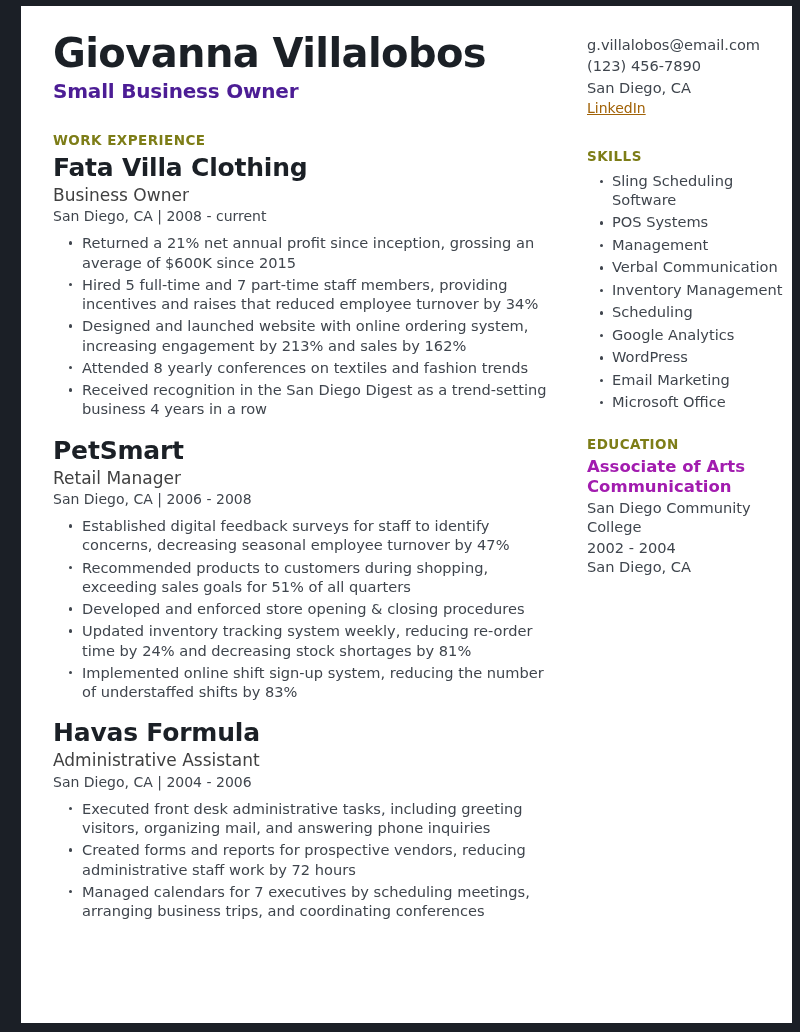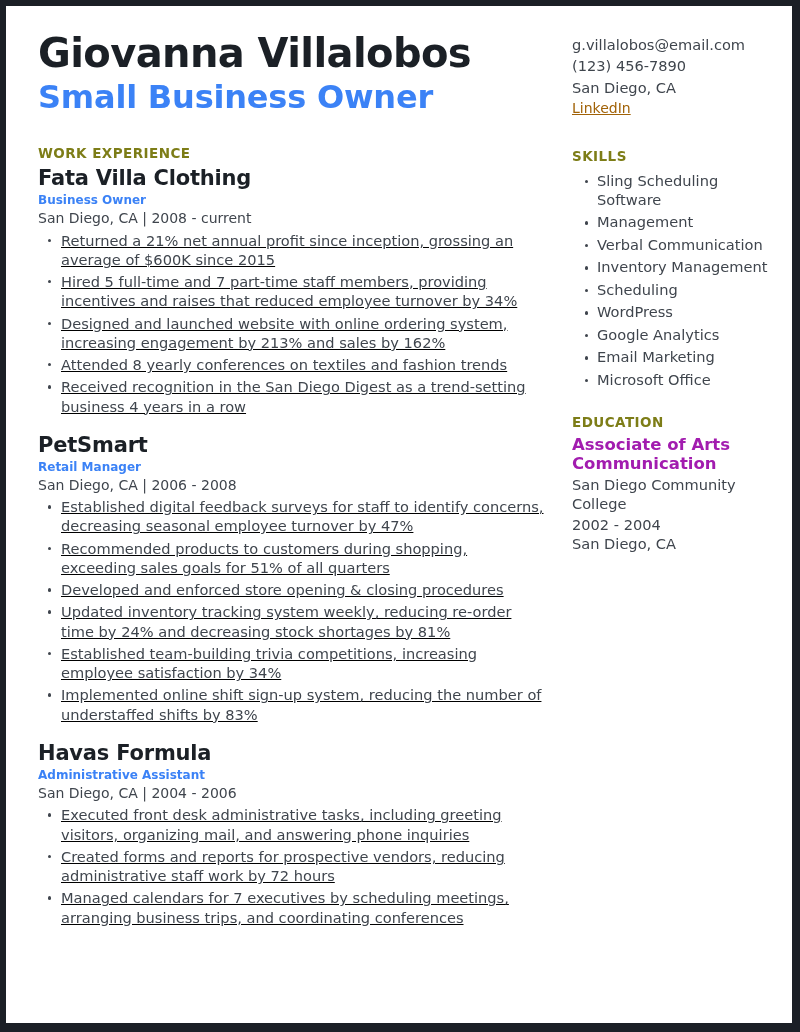--- a/index.html
+++ b/index.html
@@ -14,21 +14,21 @@
     overflow: hidden;
   }
 
   
   .page-frame {
     position: relative;
     width: 800px;
     height: 1032px;
     box-sizing: border-box;
     background: #1b1f26;
-    padding: 6px 8px 9px 6px;
+    padding: 6px 8px 9px 21px;
   }
   .page {
     position: relative;
     width: 100%;
     height: 100%;
     background: #ffffff;
     box-sizing: border-box;
     padding: 26px 18px 0 32px;
     display: flex;
     align-items: flex-start;
@@ -53,70 +53,69 @@
   .name {
     font-size: 40px;
     font-weight: 700;
     color: #1b2026;
     letter-spacing: -0.6px;
     line-height: 1.05;
     margin: 0 0 6px 0;
     white-space: nowrap;
   }
   .headline {
-    font-size: 32px;
-    font-weight: 700;
-    color: #3b82f6;
+    font-size: 20px;
+    font-weight: 700;
+    color: #4c1d95;
     letter-spacing: -0.2px;
     line-height: 1.1;
     margin: 0 0 30px 0;
   }
 
   
   .section-heading {
     font-size: 13.5px;
     font-weight: 700;
     color: #7d7d17;
     letter-spacing: 0.45px;
     text-transform: uppercase;
     margin: 0 0 5px 0;
   }
 
   
   .job { margin-bottom: 17px; }
   .job:last-child { margin-bottom: 0; }
   .job-company {
-    font-size: 21px;
+    font-size: 25px;
     font-weight: 700;
     color: #1b2026;
     letter-spacing: -0.2px;
     line-height: 1.2;
     margin: 0 0 2px 0;
   }
   .job-title {
-    font-size: 12px;
-    font-weight: 700;
-    color: #3b82f6;
+    font-size: 17px;
+    font-weight: 400;
+    color: #404040;
     line-height: 1.25;
     margin: 0 0 1px 0;
   }
   .job-meta {
     font-size: 14px;
     font-weight: 400;
     color: #3f454d;
     line-height: 1.3;
     margin: 0 0 3px 0;
   }
 
   
   ul.bullets {
     list-style: none;
-    margin: 2px;
+    margin: 8px;
     padding: 0;
-    text-decoration: underline;
   }
   ul.bullets > li {
     position: relative;
     font-size: 14.6px;
     color: #3f454d;
     line-height: 1.32;
     padding-left: 21px;
     margin-bottom: 3px;
   }
   ul.bullets > li:last-child { margin-bottom: 0; }
@@ -219,21 +218,20 @@
 
         <div class="job">
           <div class="job-company">PetSmart</div>
           <div class="job-title">Retail Manager</div>
           <div class="job-meta">San Diego, CA  |  2006 - 2008</div>
           <ul class="bullets">
             <li>Established digital feedback surveys for staff to identify concerns, decreasing seasonal employee turnover by 47%</li>
             <li>Recommended products to customers during shopping, exceeding sales goals for 51% of all quarters</li>
             <li>Developed and enforced store opening &amp; closing procedures</li>
             <li>Updated inventory tracking system weekly, reducing re-order time by 24% and decreasing stock shortages by 81%</li>
-            <li>Established team-building trivia competitions, increasing employee satisfaction by 34%</li>
             <li>Implemented online shift sign-up system, reducing the number of understaffed shifts by 83%</li>
           </ul>
         </div>
 
         <div class="job">
           <div class="job-company">Havas Formula</div>
           <div class="job-title">Administrative Assistant</div>
           <div class="job-meta">San Diego, CA  |  2004 - 2006</div>
           <ul class="bullets">
             <li>Executed front desk administrative tasks, including greeting visitors, organizing mail, and answering phone inquiries</li>
@@ -251,26 +249,27 @@
         <div class="contact-line">g.villalobos@email.com</div>
         <div class="contact-line">(123) 456-7890</div>
         <div class="contact-line">San Diego, CA</div>
         <a class="contact-link">LinkedIn</a>
       </div>
 
       <div class="side-section">
         <div class="section-heading">SKILLS</div>
         <ul class="skills">
           <li>Sling Scheduling Software</li>
+          <li>POS Systems</li>
           <li>Management</li>
           <li>Verbal Communication</li>
           <li>Inventory Management</li>
           <li>Scheduling</li>
+          <li>Google Analytics</li>
           <li>WordPress</li>
-          <li>Google Analytics</li>
           <li>Email Marketing</li>
           <li>Microsoft Office</li>
         </ul>
       </div>
 
       <div class="side-section">
         <div class="section-heading">EDUCATION</div>
         <div class="edu-degree">Associate of Arts Communication</div>
         <div class="edu-line">San Diego Community College</div>
         <div class="edu-line spaced">2002 - 2004</div>

